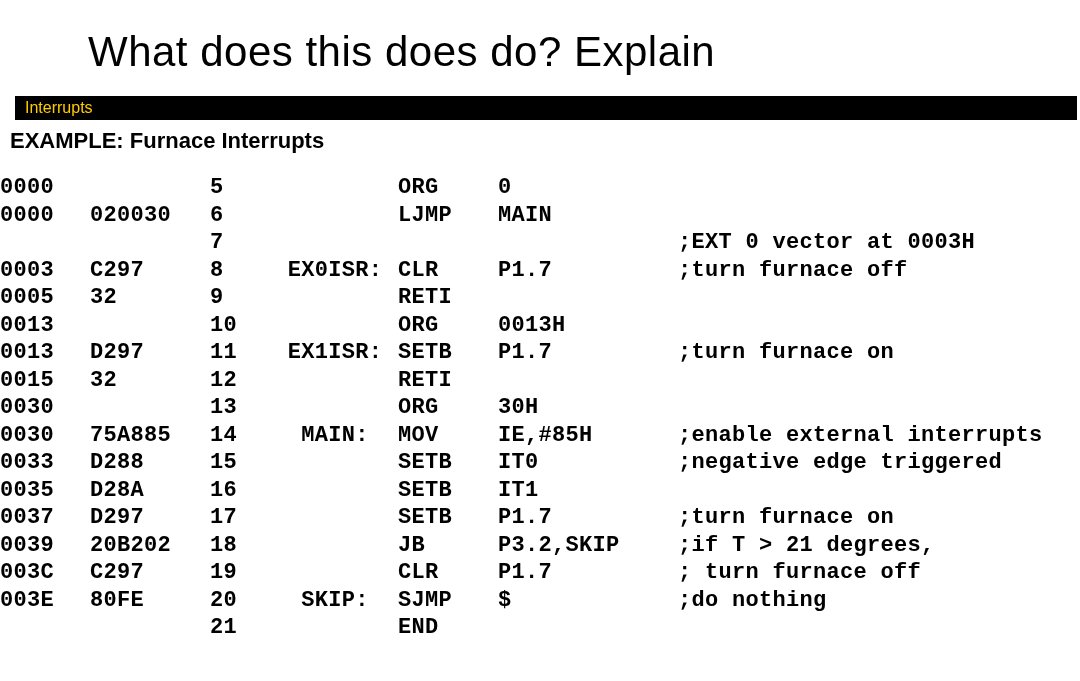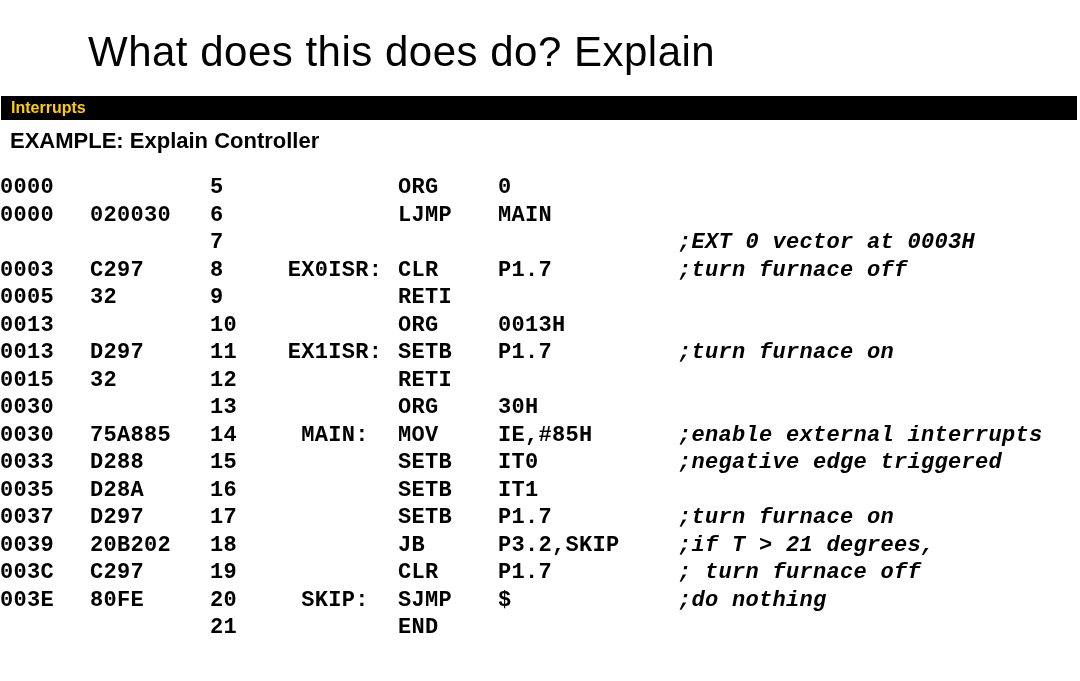--- a/index.html
+++ b/index.html
@@ -14,23 +14,23 @@
       font-size: 42px;
       font-weight: 400;
       color: #000;
       padding: 28px 0 14px 88px;
       letter-spacing: 0.5px;
     }
     .section-bar {
       background: #000;
       color: #ffcc00;
       font-size: 16px;
-      font-weight: 700;
+      font-weight: 400;
       padding: 3px 10px;
-      margin: 6px 3px 4px 1px;
+      margin: 6px 3px 4px 15px;
     }
     .subtitle {
       font-weight: 700;
       font-size: 22px;
       color: #000;
       padding: 4px 0 20px 10px;
     }
     .code-block {
       font-family: "Courier New", Courier, monospace;
       font-size: 22px;
@@ -40,24 +40,24 @@
       font-weight: 600;
       letter-spacing: 0.3px;
     }
     .row { display: block; }
     .c-addr  { display: inline-block; width: 90px; }
     .c-obj   { display: inline-block; width: 120px; font-family: Liberation Mono, monospace; }
     .c-ln    { display: inline-block; width: 62px; }
     .c-label { display: inline-block; width: 126px; text-align: center; }
     .c-mnem  { display: inline-block; width: 100px; }
     .c-op    { display: inline-block; width: 180px; }
-    .c-cmt   { display: inline-block; font-style: italic; }
+    .c-cmt   { display: inline-block; }
   </style>
 </head>
 <body>
 
 <div class="page-title">What does this does do?  Explain</div>
 
 <div class="section-bar">Interrupts</div>
 
-<div class="subtitle">EXAMPLE: Explain Controller</div>
+<div class="subtitle">EXAMPLE: Furnace Interrupts</div>
 
 <div class="code-block" id="code-block"><div class="row"><span class="c-addr">0000</span><span class="c-obj"></span><span class="c-ln">5</span><span class="c-label"></span><span class="c-mnem">ORG</span><span class="c-op">0</span><span class="c-cmt"></span></div><div class="row"><span class="c-addr">0000</span><span class="c-obj">020030</span><span class="c-ln">6</span><span class="c-label"></span><span class="c-mnem">LJMP</span><span class="c-op">MAIN</span><span class="c-cmt"></span></div><div class="row"><span class="c-addr"></span><span class="c-obj"></span><span class="c-ln">7</span><span class="c-label"></span><span class="c-mnem"></span><span class="c-op"></span><span class="c-cmt">;EXT 0 vector at 0003H</span></div><div class="row"><span class="c-addr">0003</span><span class="c-obj">C297</span><span class="c-ln">8</span><span class="c-label">EX0ISR:</span><span class="c-mnem">CLR</span><span class="c-op">P1.7</span><span class="c-cmt">;turn furnace off</span></div><div class="row"><span class="c-addr">0005</span><span class="c-obj">32</span><span class="c-ln">9</span><span class="c-label"></span><span class="c-mnem">RETI</span><span class="c-op"></span><span class="c-cmt"></span></div><div class="row"><span class="c-addr">0013</span><span class="c-obj"></span><span class="c-ln">10</span><span class="c-label"></span><span class="c-mnem">ORG</span><span class="c-op">0013H</span><span class="c-cmt"></span></div><div class="row"><span class="c-addr">0013</span><span class="c-obj">D297</span><span class="c-ln">11</span><span class="c-label">EX1ISR:</span><span class="c-mnem">SETB</span><span class="c-op">P1.7</span><span class="c-cmt">;turn furnace on</span></div><div class="row"><span class="c-addr">0015</span><span class="c-obj">32</span><span class="c-ln">12</span><span class="c-label"></span><span class="c-mnem">RETI</span><span class="c-op"></span><span class="c-cmt"></span></div><div class="row"><span class="c-addr">0030</span><span class="c-obj"></span><span class="c-ln">13</span><span class="c-label"></span><span class="c-mnem">ORG</span><span class="c-op">30H</span><span class="c-cmt"></span></div><div class="row"><span class="c-addr">0030</span><span class="c-obj">75A885</span><span class="c-ln">14</span><span class="c-label">MAIN:</span><span class="c-mnem">MOV</span><span class="c-op">IE,#85H</span><span class="c-cmt">;enable external interrupts</span></div><div class="row"><span class="c-addr">0033</span><span class="c-obj">D288</span><span class="c-ln">15</span><span class="c-label"></span><span class="c-mnem">SETB</span><span class="c-op">IT0</span><span class="c-cmt">;negative edge triggered</span></div><div class="row"><span class="c-addr">0035</span><span class="c-obj">D28A</span><span class="c-ln">16</span><span class="c-label"></span><span class="c-mnem">SETB</span><span class="c-op">IT1</span><span class="c-cmt"></span></div><div class="row"><span class="c-addr">0037</span><span class="c-obj">D297</span><span class="c-ln">17</span><span class="c-label"></span><span class="c-mnem">SETB</span><span class="c-op">P1.7</span><span class="c-cmt">;turn furnace on</span></div><div class="row"><span class="c-addr">0039</span><span class="c-obj">20B202</span><span class="c-ln">18</span><span class="c-label"></span><span class="c-mnem">JB</span><span class="c-op">P3.2,SKIP</span><span class="c-cmt">;if T &gt; 21 degrees,</span></div><div class="row"><span class="c-addr">003C</span><span class="c-obj">C297</span><span class="c-ln">19</span><span class="c-label"></span><span class="c-mnem">CLR</span><span class="c-op">P1.7</span><span class="c-cmt">; turn furnace off</span></div><div class="row"><span class="c-addr">003E</span><span class="c-obj">80FE</span><span class="c-ln">20</span><span class="c-label">SKIP:</span><span class="c-mnem">SJMP</span><span class="c-op">$</span><span class="c-cmt">;do nothing</span></div><div class="row"><span class="c-addr"></span><span class="c-obj"></span><span class="c-ln">21</span><span class="c-label"></span><span class="c-mnem">END</span><span class="c-op"></span><span class="c-cmt"></span></div></div>
 
 </body></html>

